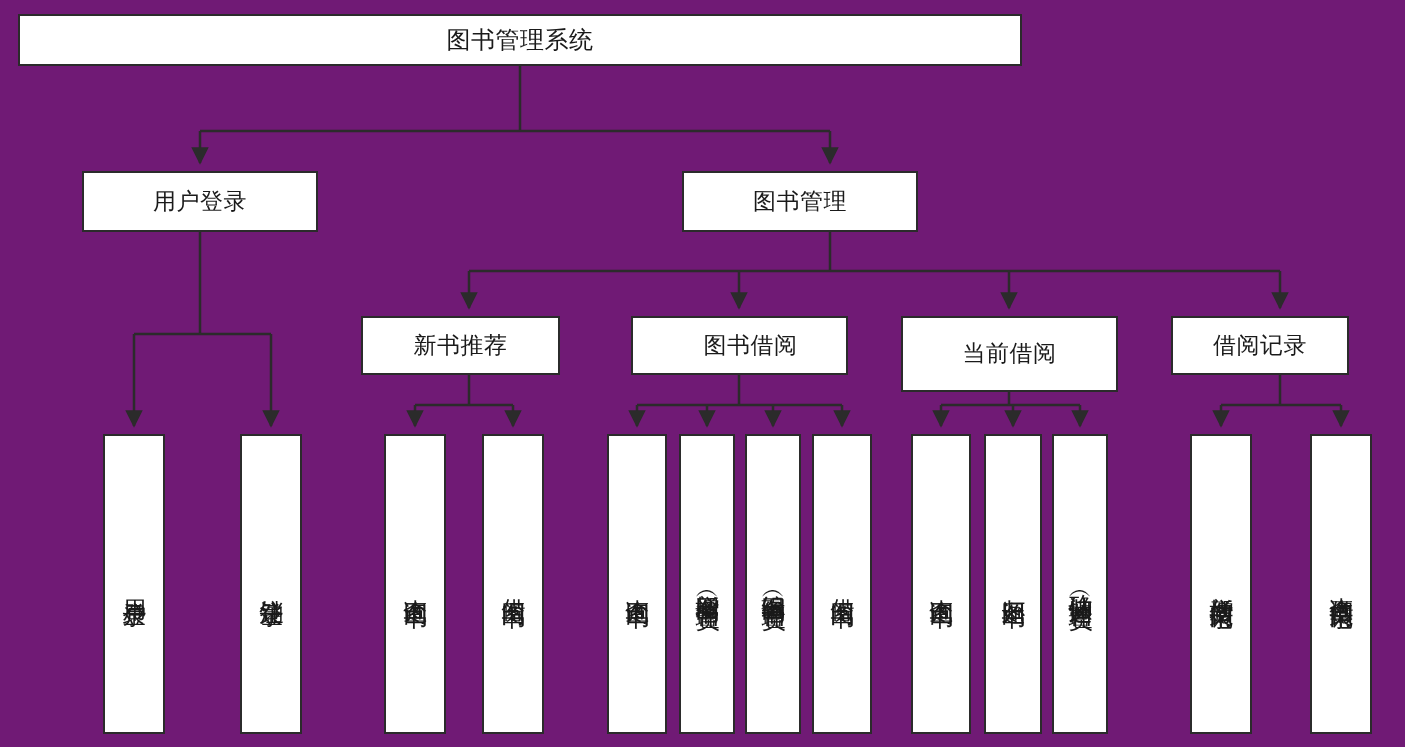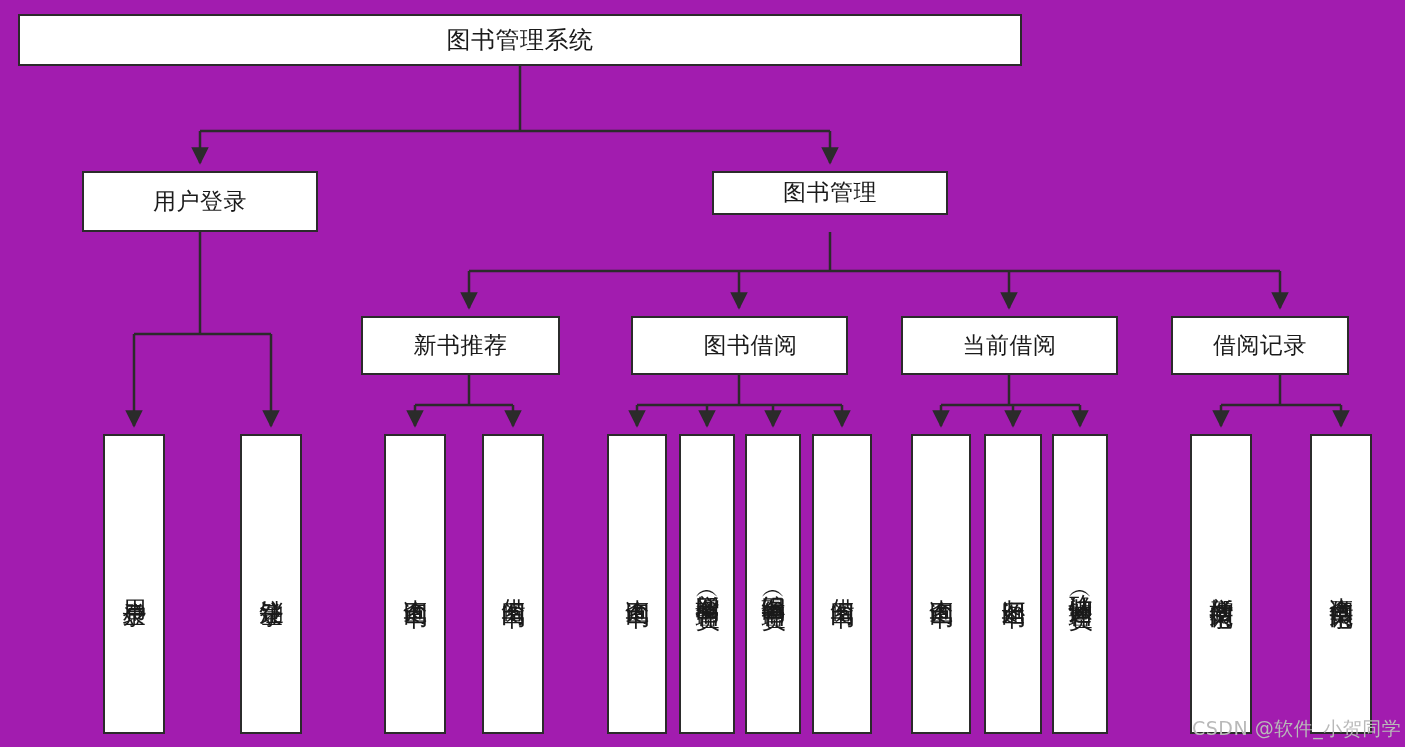--- a/index.html
+++ b/index.html
@@ -7,21 +7,21 @@
     padding: 0;
     background: #ffffff;
   }
   body {
     font-family: "DejaVu Sans", "Liberation Sans", sans-serif;
   }
   #canvas {
     position: relative;
     width: 1405px;
     height: 747px;
-    background: #a21caf;
+    background: #701a75;
     overflow: hidden;
   }
   #edges {
     position: absolute;
     left: 0;
     top: 0;
     width: 1405px;
     height: 747px;
     pointer-events: none;
   }
@@ -127,31 +127,31 @@
     </g>
   </svg>
 
   <div class="node horiz root" style="left:18px; top:14px; width:1004px; height:52px;">
     <span class="node-label">图书管理系统</span>
   </div>
 
   <div class="node horiz" style="left:82px; top:171px; width:236px; height:61px;">
     <span class="node-label">用户登录</span>
   </div>
-  <div class="node horiz" style="left:712px; top:171px; width:236px; height:44px;">
+  <div class="node horiz" style="left:682px; top:171px; width:236px; height:61px;">
     <span class="node-label">图书管理</span>
   </div>
 
   <div class="node horiz" style="left:361px; top:316px; width:199px; height:59px;">
     <span class="node-label">新书推荐</span>
   </div>
   <div class="node horiz" style="left:631px; top:316px; width:217px; height:59px;padding-left:22px;">
     <span class="node-label">图书借阅</span>
   </div>
-  <div class="node horiz" style="left:901px; top:316px; width:217px; height:59px;">
+  <div class="node horiz" style="left:901px; top:316px; width:217px; height:76px;">
     <span class="node-label">当前借阅</span>
   </div>
   <div class="node horiz" style="left:1171px; top:316px; width:178px; height:59px;">
     <span class="node-label">借阅记录</span>
   </div>
 
   <div class="node vert" style="left:103px; top:434px; width:62px; height:300px;">
     <span class="node-label">用户登录</span>
   </div>
   <div class="node vert" style="left:240px; top:434px; width:62px; height:300px;">
@@ -188,15 +188,14 @@
     <span class="node-label">确认归还（管理员）</span>
   </div>
 
   <div class="node vert" style="left:1190px; top:434px; width:62px; height:300px;">
     <span class="node-label">新增借阅记录</span>
   </div>
   <div class="node vert" style="left:1310px; top:434px; width:62px; height:300px;">
     <span class="node-label">查询借阅记录</span>
   </div>
 
-  <div class="watermark" style="left:1192px; top:716px;">CSDN @软件_小贺同学</div>
 
 </div>
 
 </body></html>

